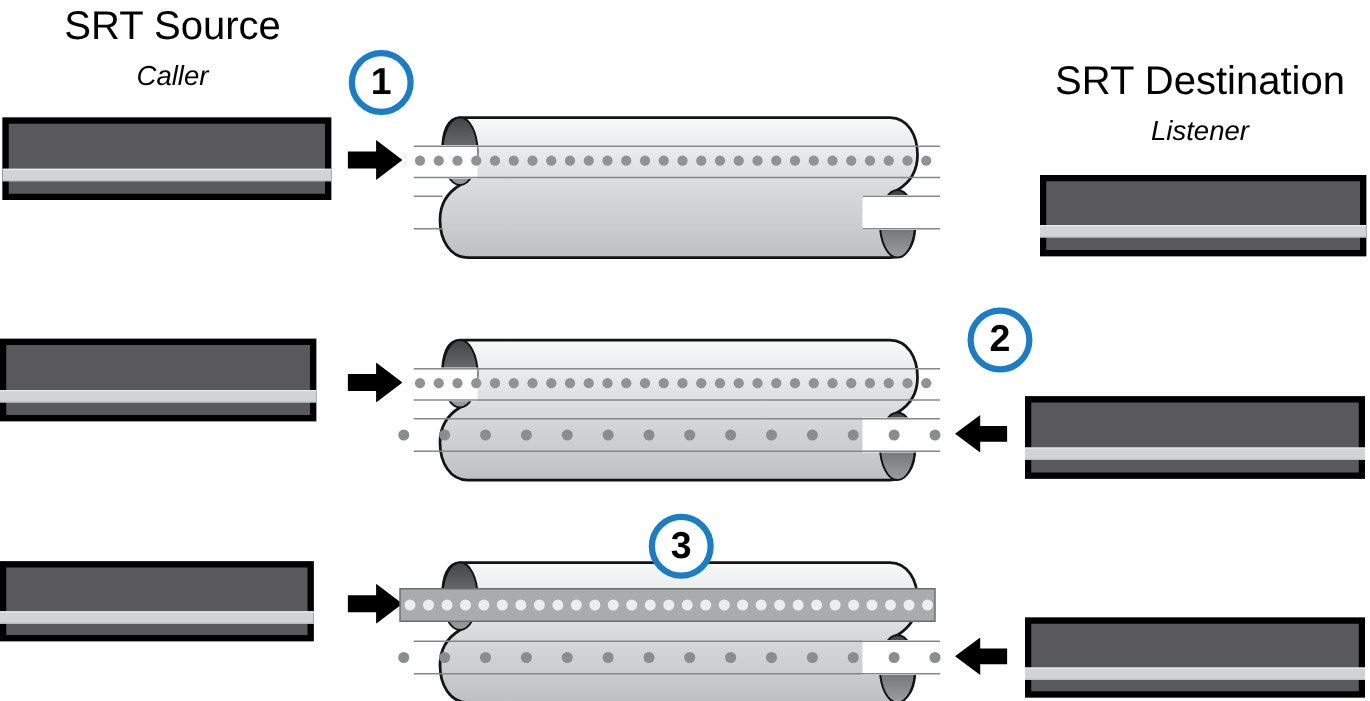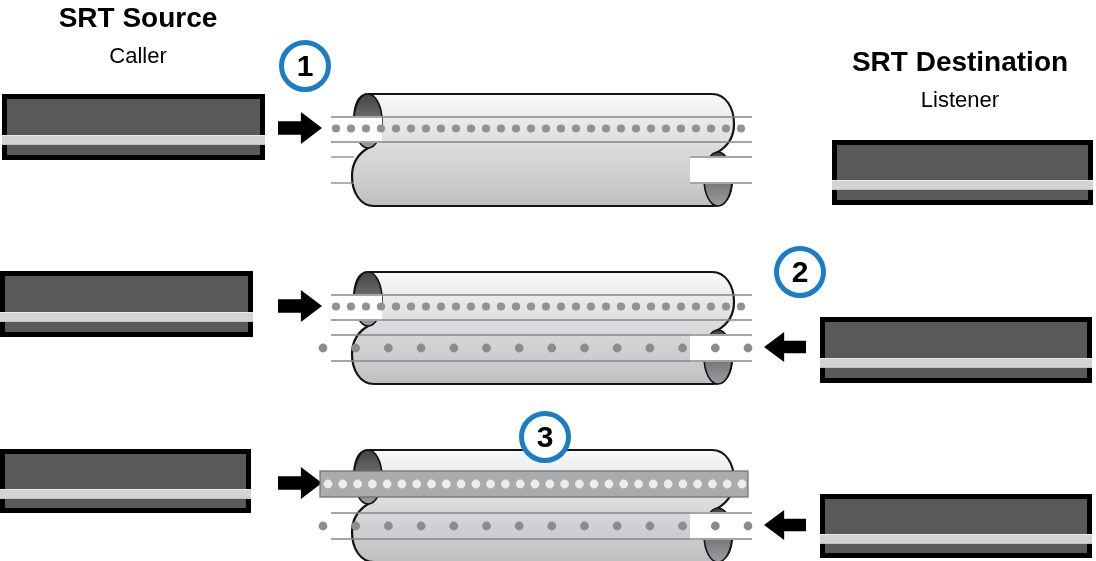--- a/index.html
+++ b/index.html
@@ -3,22 +3,22 @@
 <meta charset="utf-8">
 <style>
   html,body{margin:0;padding:0;background:#fff;}
   .canvas{position:relative;width:1096px;height:561px;background:#fff;overflow:hidden;
           font-family:"Liberation Sans", sans-serif;color:#000;}
 
   
   .hdr{position:absolute;text-align:center;}
   #hdr-src{left:18px;top:2px;width:240px;}
   #hdr-dst{left:822px;top:46px;width:276px;}
-  .hdr-title{font-size:28px;font-weight:bold;letter-spacing:0px;}
-  .hdr-sub{font-size:22px;margin-top:9px;}
+  .hdr-title{font-size:32px;font-weight:normal;letter-spacing:0px;}
+  .hdr-sub{font-size:22px;font-style:italic;margin-top:9px;}
 
   
   .device{position:absolute;border:5px solid #000;background:#59595b;box-sizing:border-box;}
   .device .stripe{position:absolute;left:-5px;right:-5px;height:8px;top:64%;background:#d1d3d4;
                   border-top:1px solid #e8eaeb;border-bottom:1px solid #bfc1c3;}
   #devL1{left:2px;top:94px;width:263px;height:66px;}
   #devL2{left:0px;top:271px;width:253px;height:66px;}
   #devL3{left:0px;top:449px;width:251px;height:64px;}
   #devR1{left:832px;top:140px;width:261px;height:65px;}
   #devR2{left:820px;top:317px;width:272px;height:66px;}

